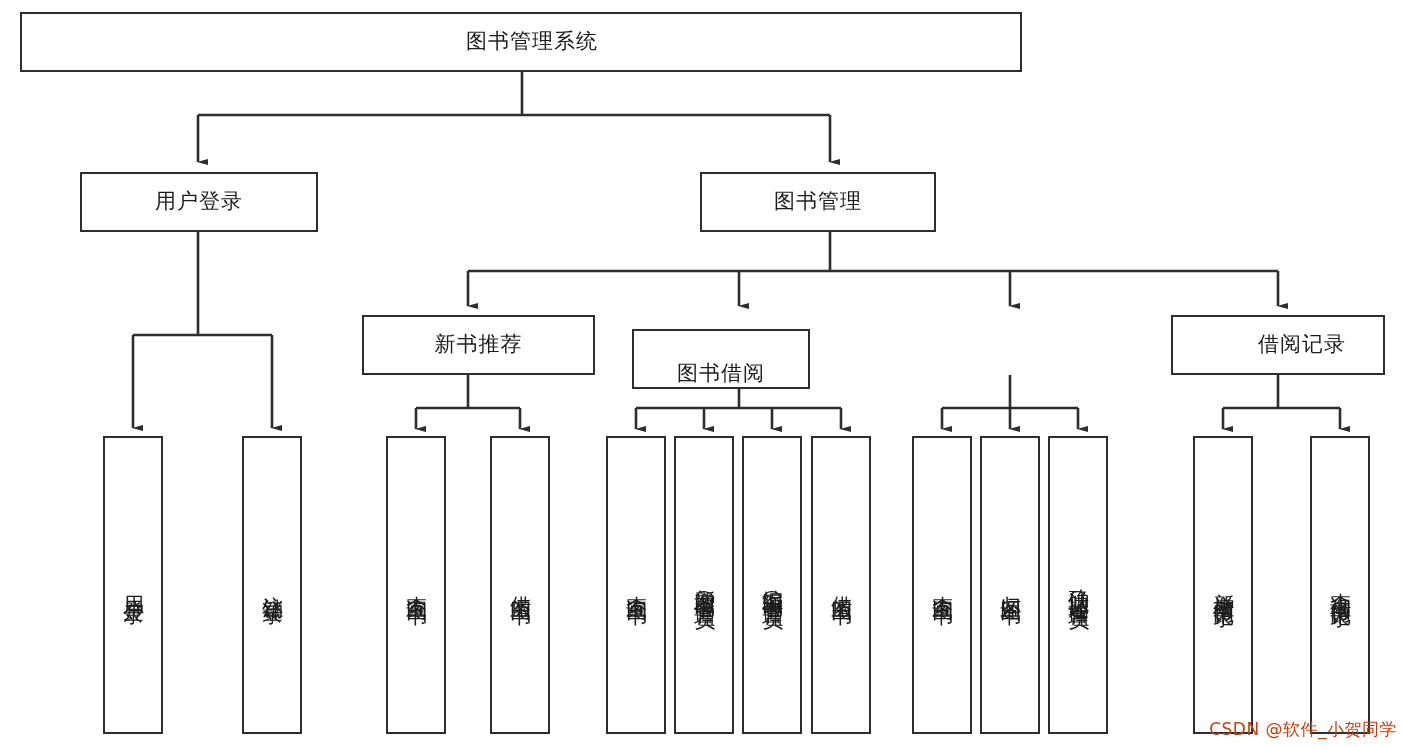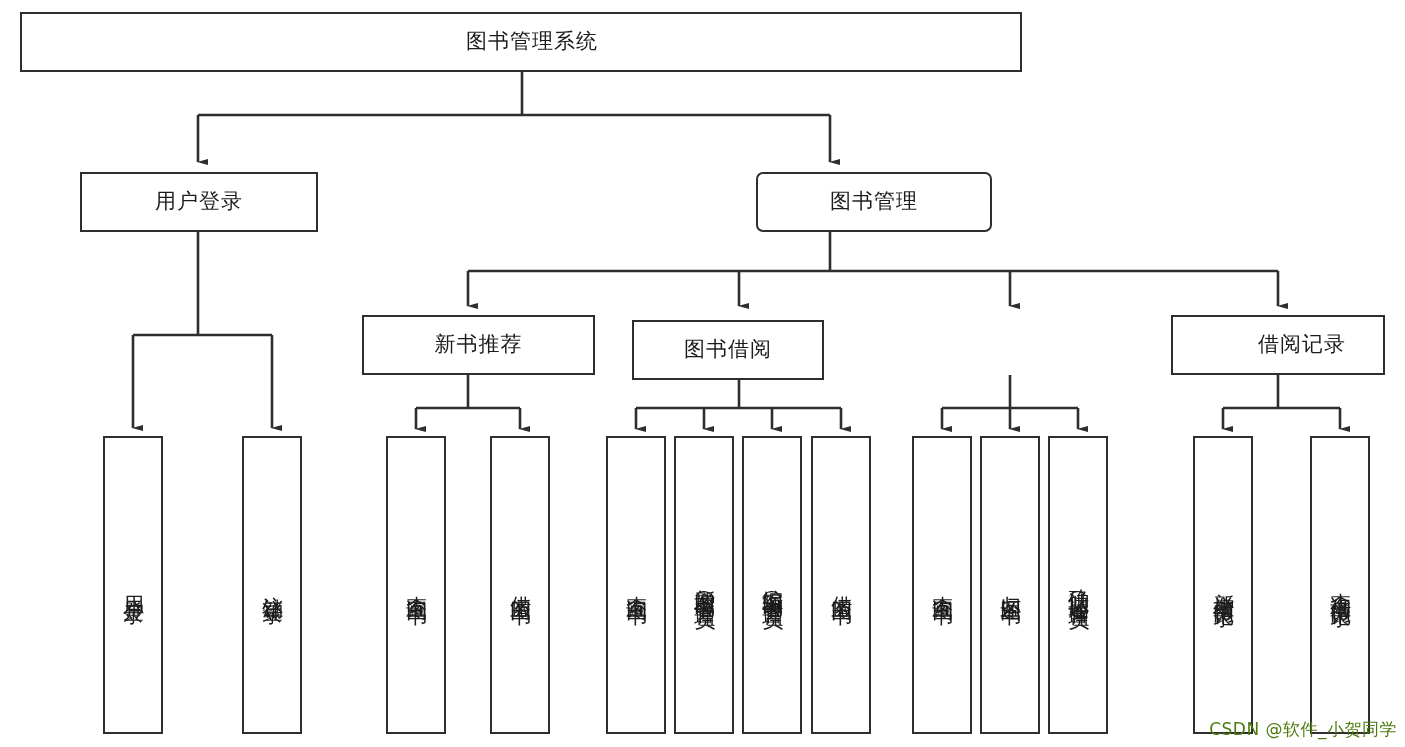--- a/index.html
+++ b/index.html
@@ -55,21 +55,21 @@
     font-size:21px;
     line-height:1.30;
     letter-spacing:3px;
     white-space:nowrap;
   }
   #watermark{
     position:absolute;
     right:8px;
     bottom:6px;
     font-size:17px;
-    color:#4d7c0f;
+    color:#c2410c;
     letter-spacing:0.5px;
     white-space:nowrap;
     pointer-events:none;
     user-select:none;
   }
 </style>
 </head>
 <body>
 
 <div id="canvas">
@@ -125,29 +125,29 @@
   </svg>
 
   <div class="node horiz" style="left:20px; top:12px; width:1002px; height:60px;padding-left:22px;">
     <span class="label">图书管理系统</span>
   </div>
 
   <div class="node horiz" style="left:80px; top:172px; width:238px; height:60px;">
     <span class="label">用户登录</span>
   </div>
 
-  <div class="node horiz" style="left:756px; top:172px; width:236px; height:60px;border-radius:7px;">
+  <div class="node horiz" style="left:700px; top:172px; width:236px; height:60px;">
     <span class="label">图书管理</span>
   </div>
 
   <div class="node horiz" style="left:362px; top:315px; width:233px; height:60px;">
     <span class="label">新书推荐</span>
   </div>
 
-  <div class="node horiz" style="left:632px; top:320px; width:192px; height:60px;">
+  <div class="node horiz" style="left:632px; top:329px; width:178px; height:60px;align-items:flex-end;">
     <span class="label">图书借阅</span>
   </div>
 
 
   <div class="node horiz" style="left:1171px; top:315px; width:214px; height:60px;padding-left:48px;">
     <span class="label">借阅记录</span>
   </div>
 
   <div class="node vert" style="left:103px; top:436px; width:60px; height:298px;">
     <span class="label">用户登录</span>

